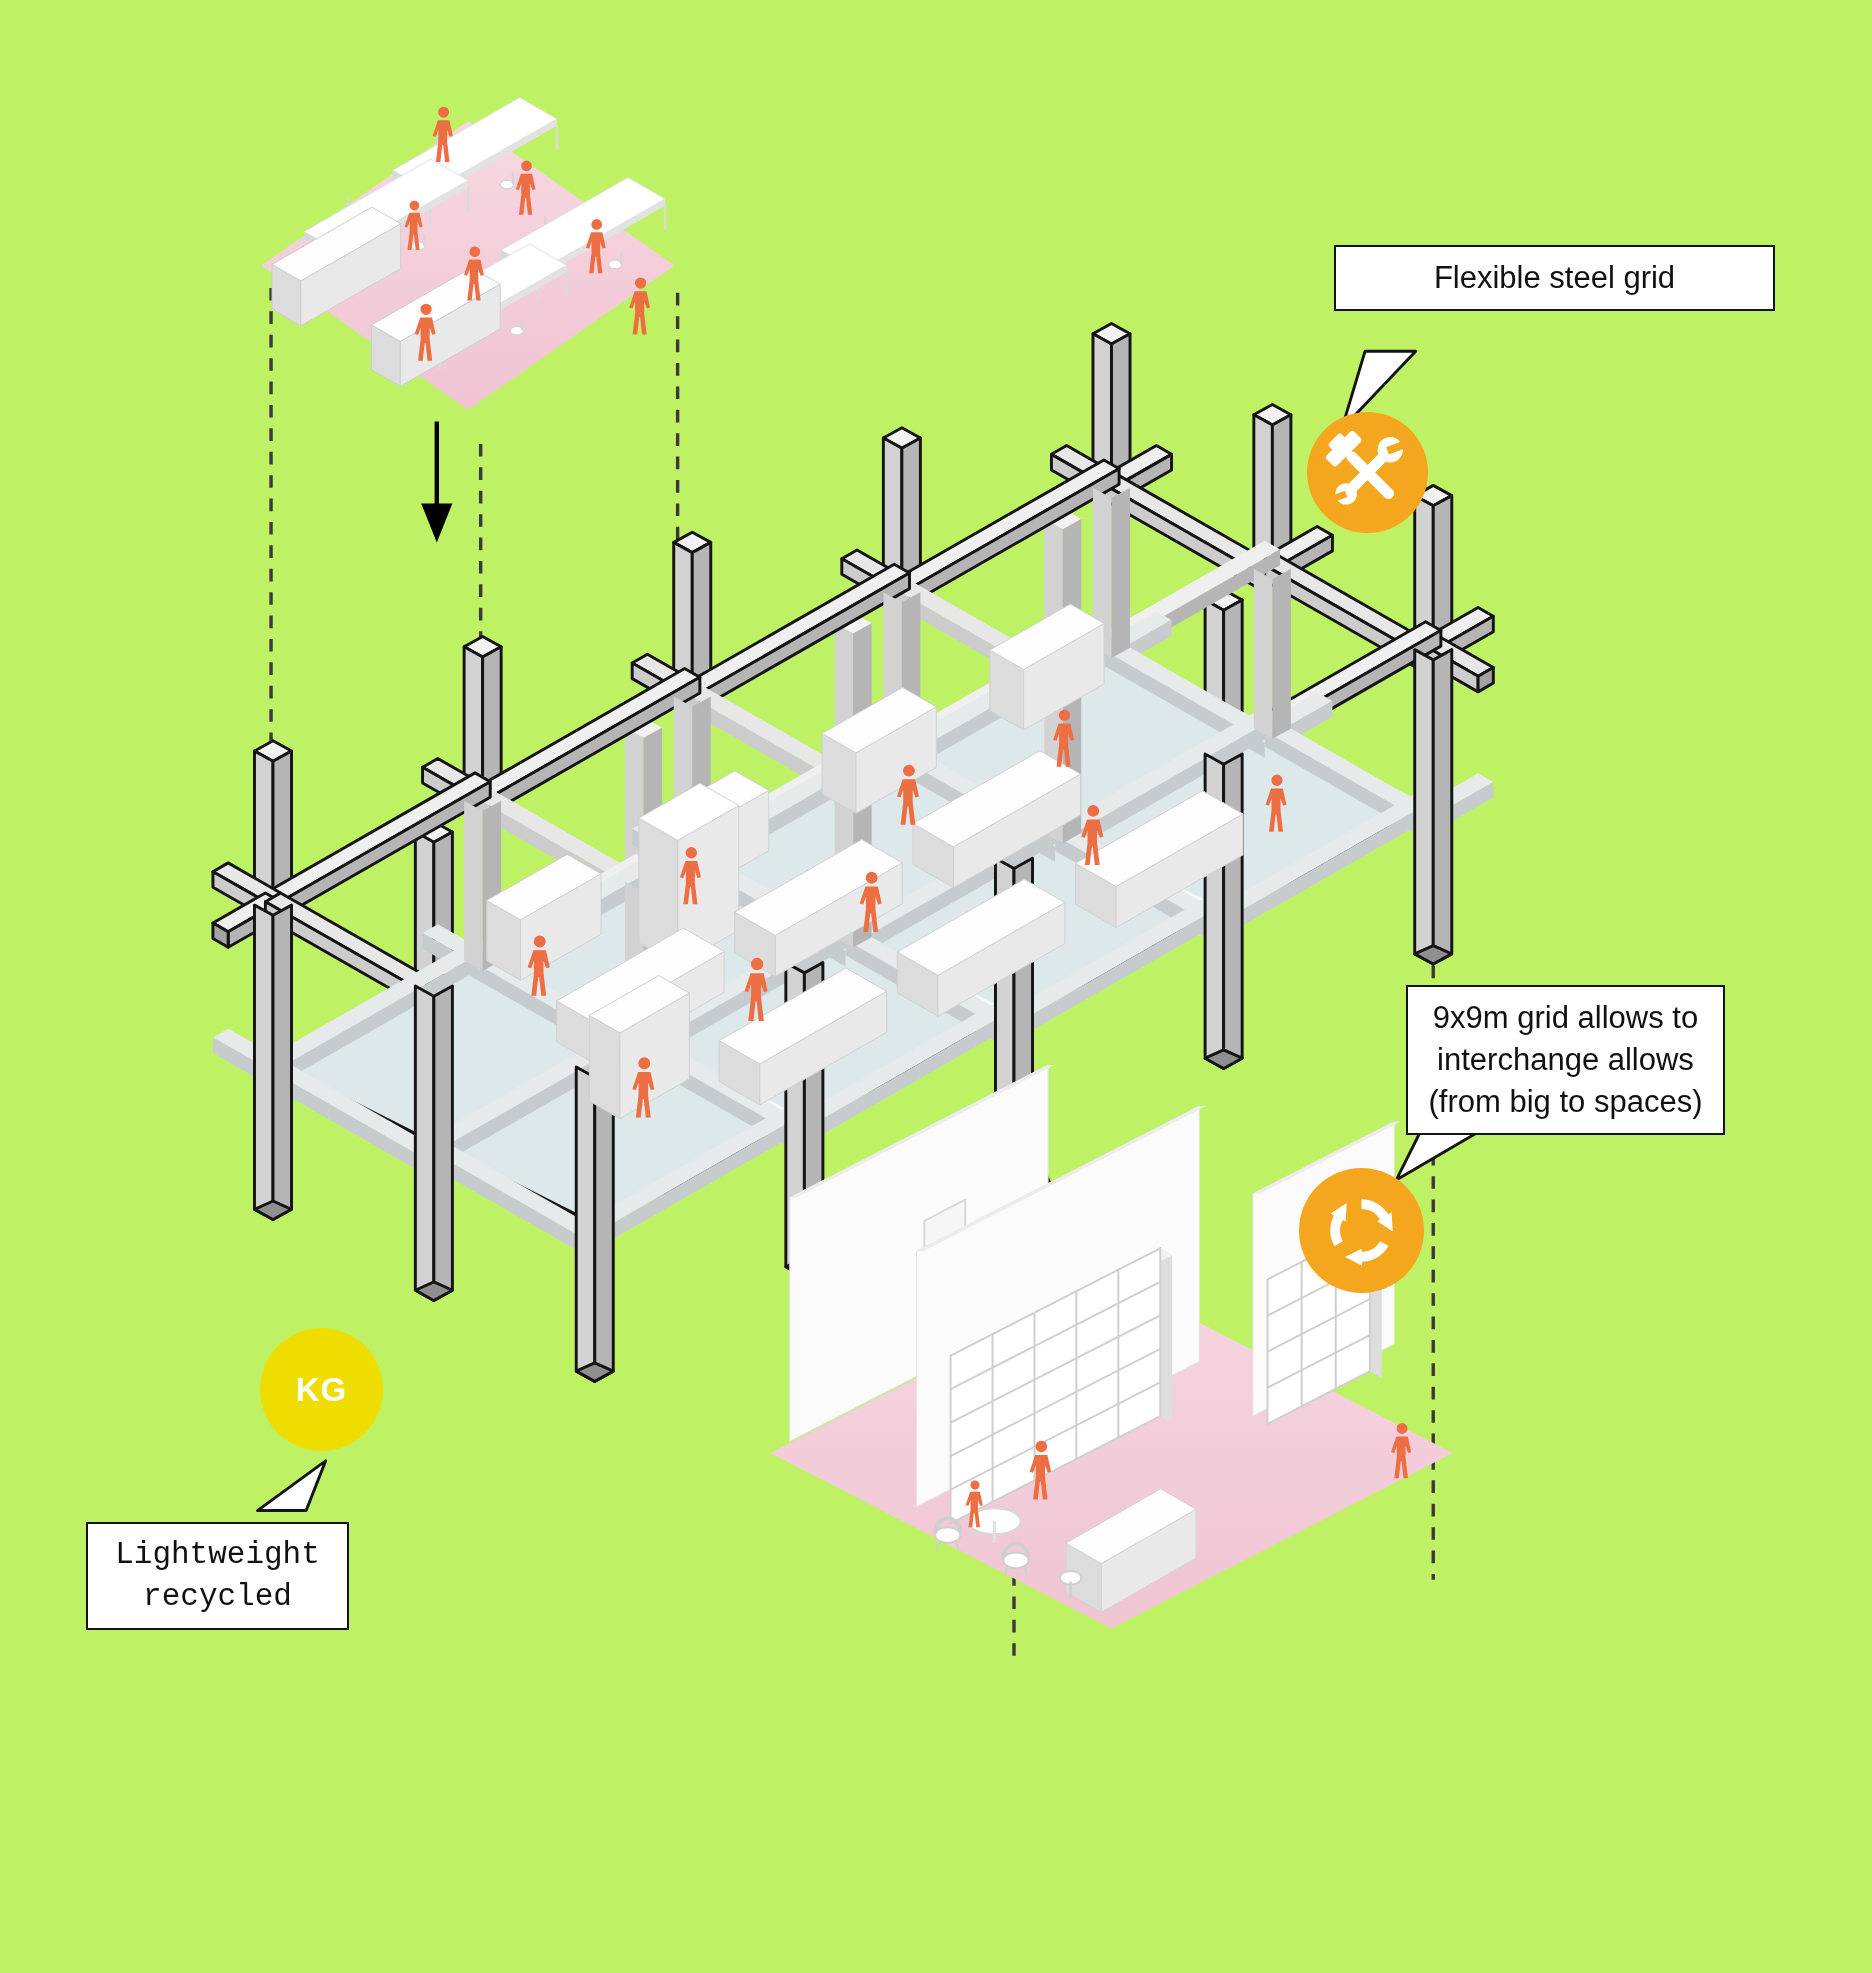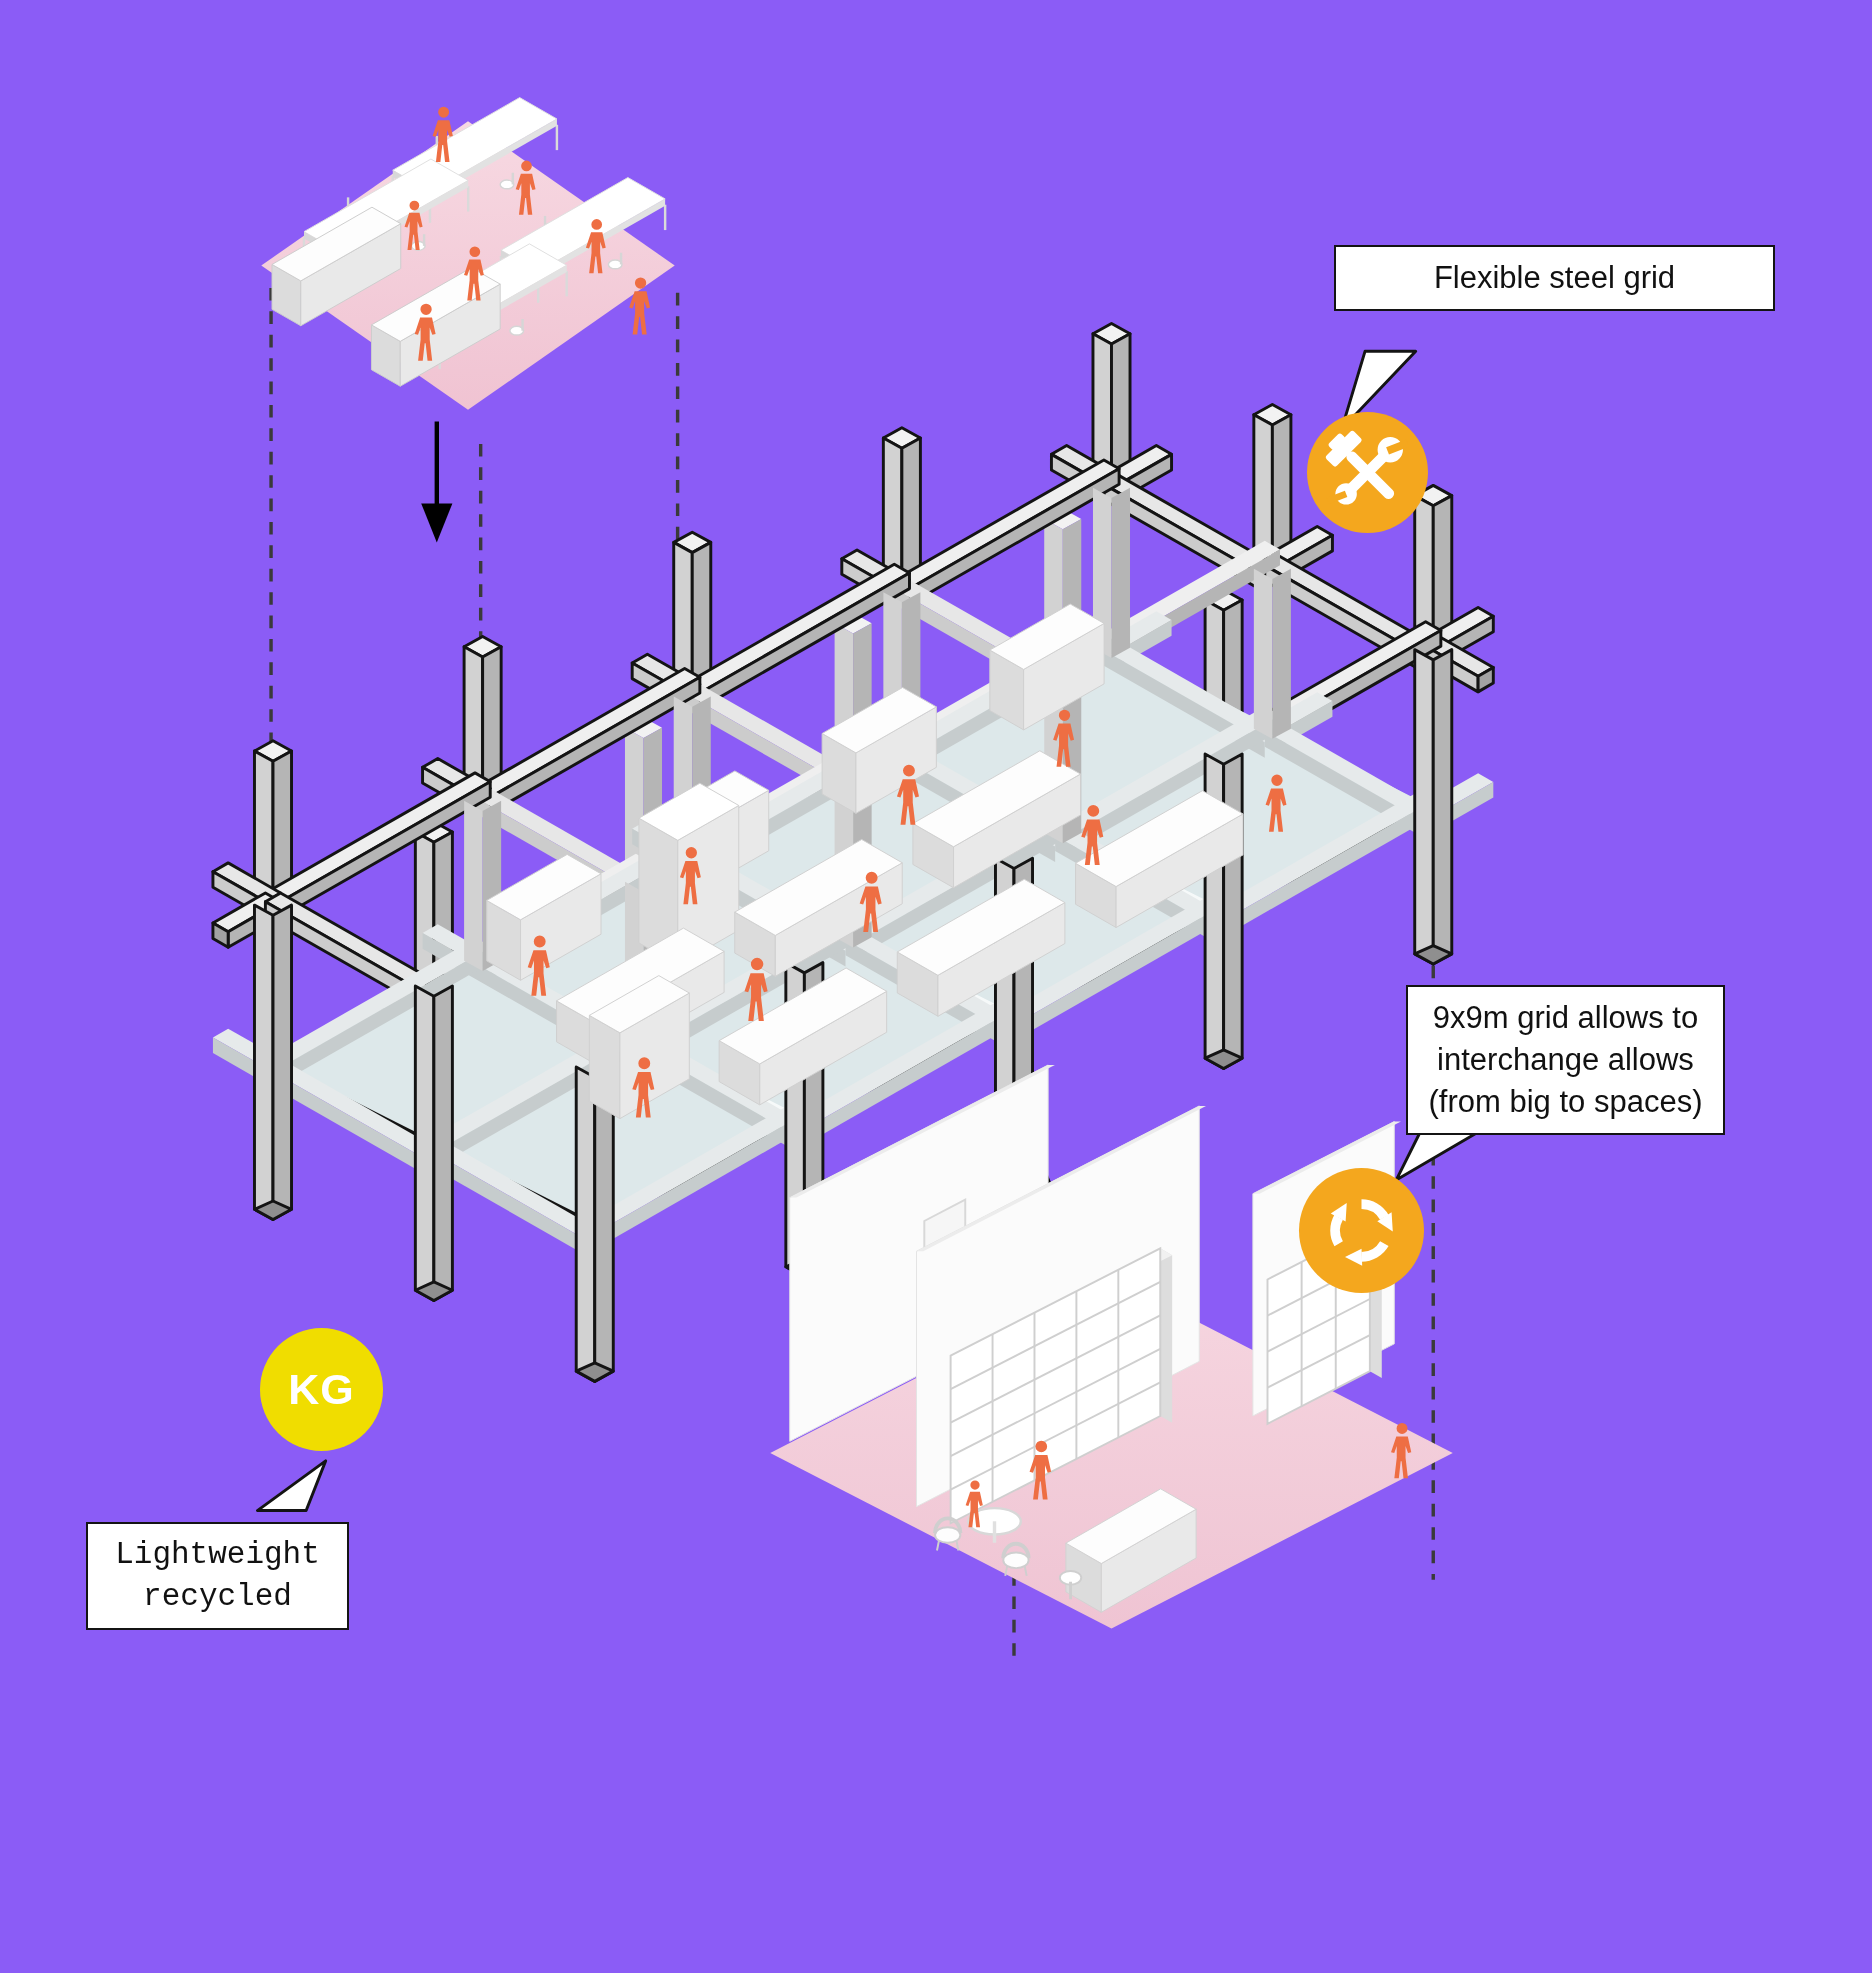--- a/index.html
+++ b/index.html
@@ -1,24 +1,24 @@
 <!DOCTYPE html>
 <html style="--ink: #141414; --badge-orange: #f4a71e; --kg-yellow: #f0dd00; --people-orange: #ee6e43; --plate-pink: #f0c3d2; --plate-pink-light: #f7d9e2; --floor-blue: #dde8ea; --room-pink: #efc4d3; --steel-top: #f2f2f2; --steel-left: #d2d2d2; --steel-right: #b5b5b5;"><head>
 <meta charset="utf-8">
 <style>
   html,body{margin:0;padding:0;background:#fff;}
-  .canvas{position:relative;width:1872px;height:1974px;background:#8b5cf6;overflow:hidden;
+  .canvas{position:relative;width:1872px;height:1974px;background:#bef264;overflow:hidden;
           font-family:"Liberation Sans",sans-serif;}
   #scene{position:absolute;left:0;top:0;}
   .bubble{position:absolute;box-sizing:border-box;background:#fff;border:2.9px solid var(--ink,#141414);
           color:#111;font-size:31px;line-height:42px;text-align:center;padding:9.8px 5.9px;z-index:5;}
   .badge{position:absolute;border-radius:50%;display:flex;align-items:center;justify-content:center;z-index:4;}
   .badge.orange{background:var(--badge-orange,#f4a71e);}
   .badge.yellow{background:var(--kg-yellow,#f0dd00);}
-  .badge .kg-text{color:#fff;font-weight:bold;font-size:43px;letter-spacing:1px;}
+  .badge .kg-text{color:#fff;font-weight:bold;font-size:33px;letter-spacing:1px;}
   .page-title{position:absolute;left:90px;top:1826px;font-size:61px;font-weight:700;color:#111;
               letter-spacing:-1px;z-index:5;}
 </style>
 </head>
 <body>
 
 <div class="canvas">
 
   <svg id="scene" width="1872" height="1974" viewBox="0 0 1920 2024">
       <defs>

